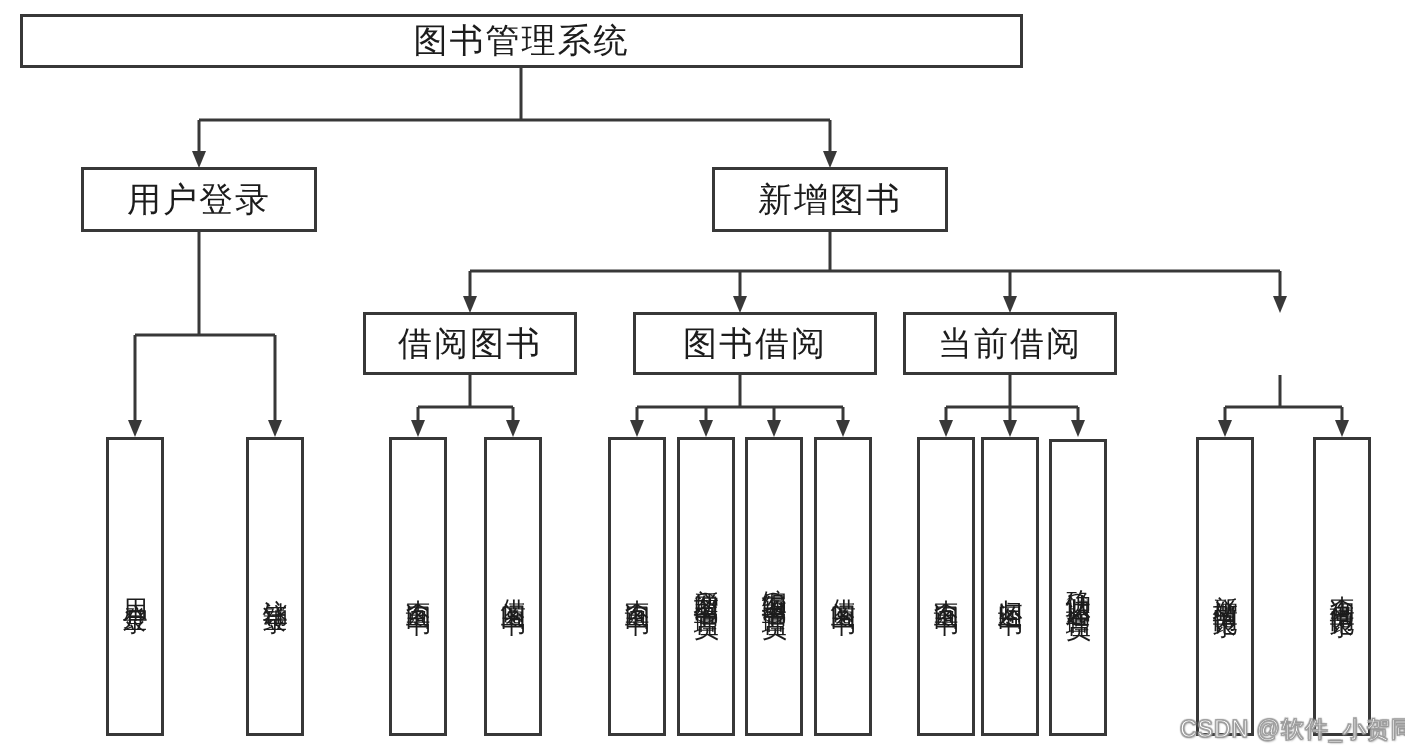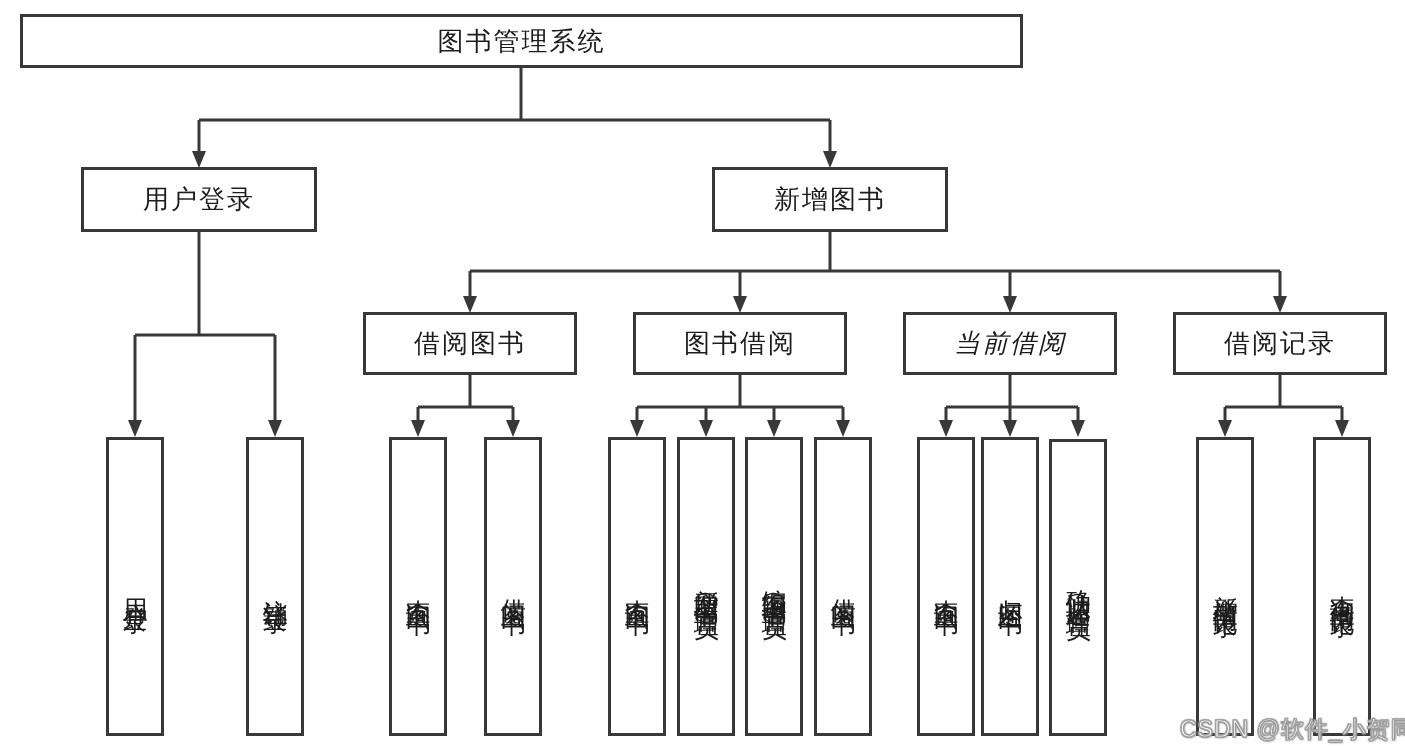--- a/index.html
+++ b/index.html
@@ -16,21 +16,21 @@
     position: absolute;
     box-sizing: border-box;
     border: 3px solid #383838;
     background: #ffffff;
     display: flex;
     align-items: center;
     justify-content: center;
     color: #1c1c1c;
     z-index: 2;
   }
-  .n-h { font-size: 26px; letter-spacing: 2px; justify-content: center; }
+  .n-h { font-size: 34px; letter-spacing: 2px; justify-content: center; }
   .n-v span {
     writing-mode: vertical-rl;
     text-orientation: mixed;
     font-size: 25px;
     line-height: 1.1;
     letter-spacing: 4px;
     white-space: nowrap;
   }
   .watermark {
     position: absolute;
@@ -88,28 +88,25 @@
   <div class="node n-h" style="left:81px; top:167px; width:236px; height:65px;">
     <span>用户登录</span>
   </div>
   <div class="node n-h" style="left:712px; top:167px; width:236px; height:65px;">
     <span>新增图书</span>
   </div>
 
   <div class="node n-h" style="left:363px; top:312px; width:214px; height:63px;">
     <span>借阅图书</span>
   </div>
-  <div class="node n-h" style="left:633px; top:312px; width:214px; height:63px;">
+  <div class="node n-h" style="left:633px; top:312px; width:244px; height:63px;">
     <span>图书借阅</span>
   </div>
-  <div class="node n-h" style="left:903px; top:312px; width:214px; height:63px;font-style:italic;">
+  <div class="node n-h" style="left:903px; top:312px; width:214px; height:63px;">
     <span>当前借阅</span>
-  </div>
-  <div class="node n-h" style="left:1173px; top:312px; width:214px; height:63px;">
-    <span>借阅记录</span>
   </div>
 
   <div class="node n-v" style="left:106px; top:437px; width:58px; height:299px;">
     <span>用户登录</span>
   </div>
   <div class="node n-v" style="left:246px; top:437px; width:58px; height:299px;">
     <span>注销登录</span>
   </div>
 
   <div class="node n-v" style="left:389px; top:437px; width:58px; height:299px;">

